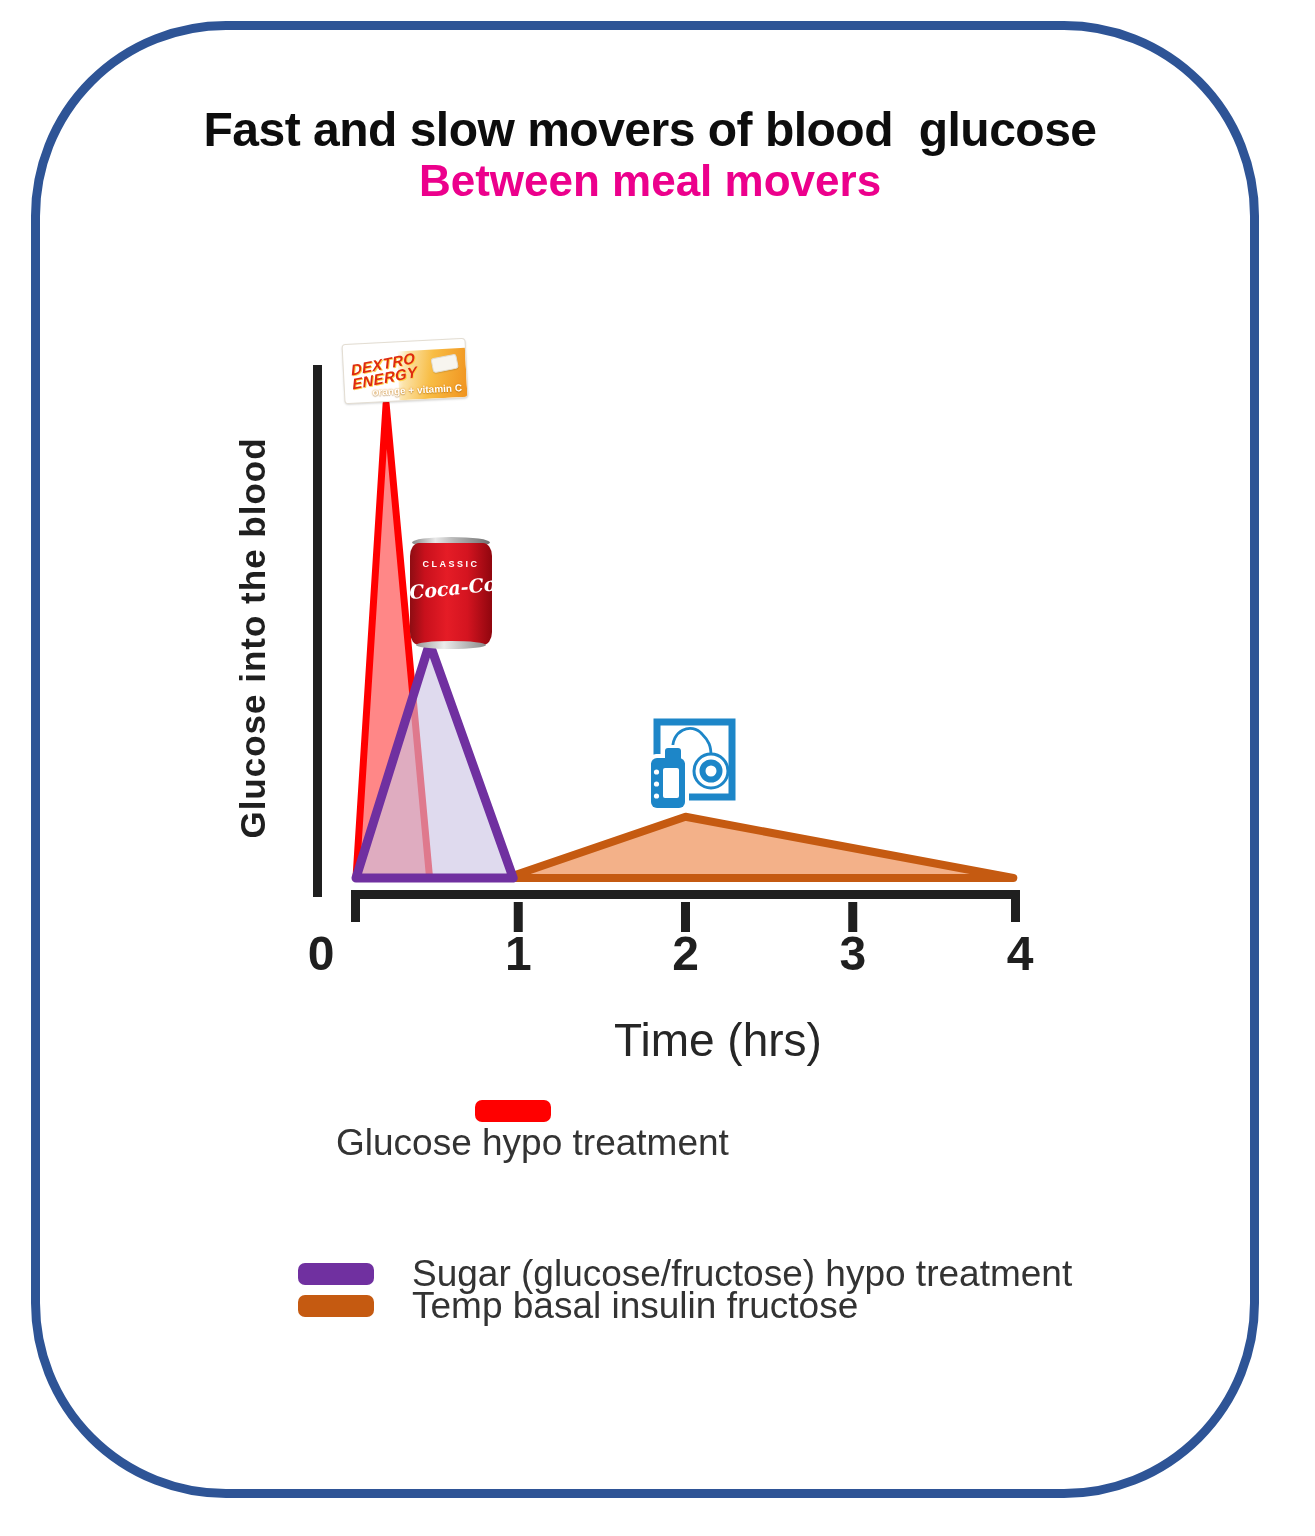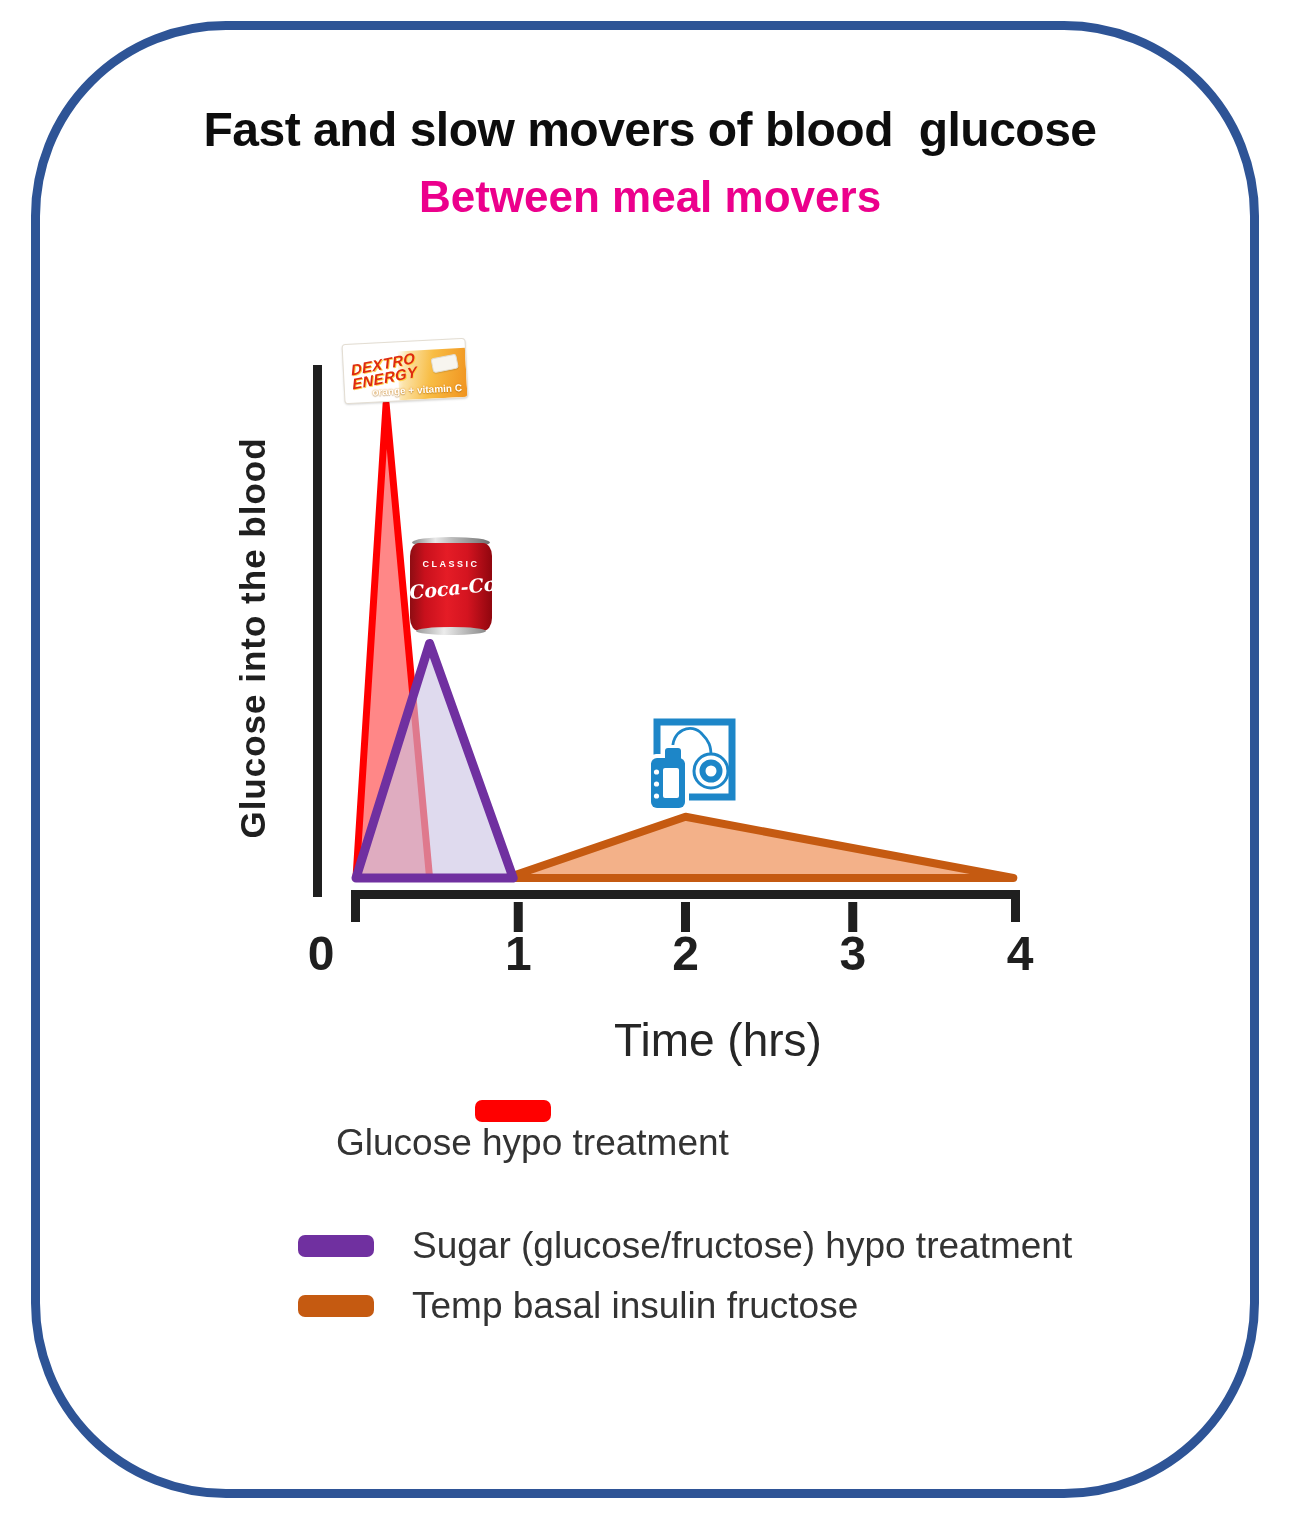--- a/index.html
+++ b/index.html
@@ -13,21 +13,21 @@
     border:9px solid #2e5496; border-radius:195px; box-sizing:border-box;
     background:transparent;
   }
   
   .header{position:absolute; left:60px; top:104px; width:1180px; text-align:center;}
   .title{
     font-size:48px; font-weight:bold; color:#0d0d0d; letter-spacing:-0.5px;
     white-space:pre-wrap; line-height:1.1;
   }
   .subtitle{
-    margin-top:16px; font-size:44px; font-weight:bold; line-height:1.1;
+    margin-top:0; font-size:44px; font-weight:bold; line-height:1.1;
   }
   
   .y-label{
     position:absolute; left:253px; top:638px;
     transform:translate(-50%,-50%) rotate(-90deg);
     font-size:35px; font-weight:bold; color:#1f1f1f; letter-spacing:1px;
     white-space:nowrap;
   }
   
   .plot{position:absolute; left:270px; top:350px; width:790px; height:590px;}
@@ -45,21 +45,21 @@
   .legend-row{
     position:absolute; left:298px; height:40px;
     display:flex; align-items:center;
   }
   .legend-swatch{
     width:76px; height:22px; border-radius:7px; flex:0 0 auto;
   }
   .legend-label{
     margin-left:38px; font-size:37px; color:#333333; white-space:nowrap;
   }
-  .legend-row.r1{top:1100px;flex-direction:column;} .legend-row.r2{top:1226px;} .legend-row.r3{top:1286px;}
+  .legend-row.r1{top:1100px;flex-direction:column;} .legend-row.r2{top:1254px;} .legend-row.r3{top:1286px;}
 
   
   .dextro{
     position:absolute; left:343px; top:341px; width:122px; height:58px;
     background:#ffffff; border:1px solid #e3ddd2; border-radius:4px;
     transform:rotate(-3deg); overflow:hidden; box-shadow:0 1px 2px rgba(0,0,0,.15);
   }
   .dextro .topstripe{
     position:absolute; left:0; top:0; right:0; height:10px;
     background:linear-gradient(90deg,#f2varf 0,#f5a829 0,#fbc23c 45%,#f49d2e 100%);
@@ -77,21 +77,21 @@
     position:absolute; left:7px; top:14px; transform:rotate(-8deg) skewX(-6deg);
     font-weight:bold; font-style:italic; font-size:15px; line-height:14px;
     color:#de2a10; text-shadow:1px 1px 0 #ffd24a; letter-spacing:0.5px;
   }
   .dextro .flavor{
     position:absolute; right:5px; bottom:4px; font-size:10px; font-weight:bold;
     color:#ffffff; text-shadow:0 0 2px #d97f00, 0 1px 1px rgba(0,0,0,.2);
     white-space:nowrap;
   }
   
-  .coke{position:absolute; left:409px; top:537px; width:84px; height:98px;}
+  .coke{position:absolute; left:409px; top:537px; width:84px; height:112px;}
   .coke .body{
     position:absolute; left:1px; right:1px; top:6px; bottom:4px;
     background:linear-gradient(90deg,#8e0d13 0%,#c8101c 18%,#e51c26 45%,#d41420 70%,#90060e 100%);
     border-radius:9px/13px;
   }
   .coke .lid{
     position:absolute; left:3px; right:3px; top:0; height:11px;
     background:linear-gradient(90deg,#8a8a8a,#e8e8e8 30%,#b5b5b5 55%,#6f6f6f 100%);
     border-radius:50%;
   }

